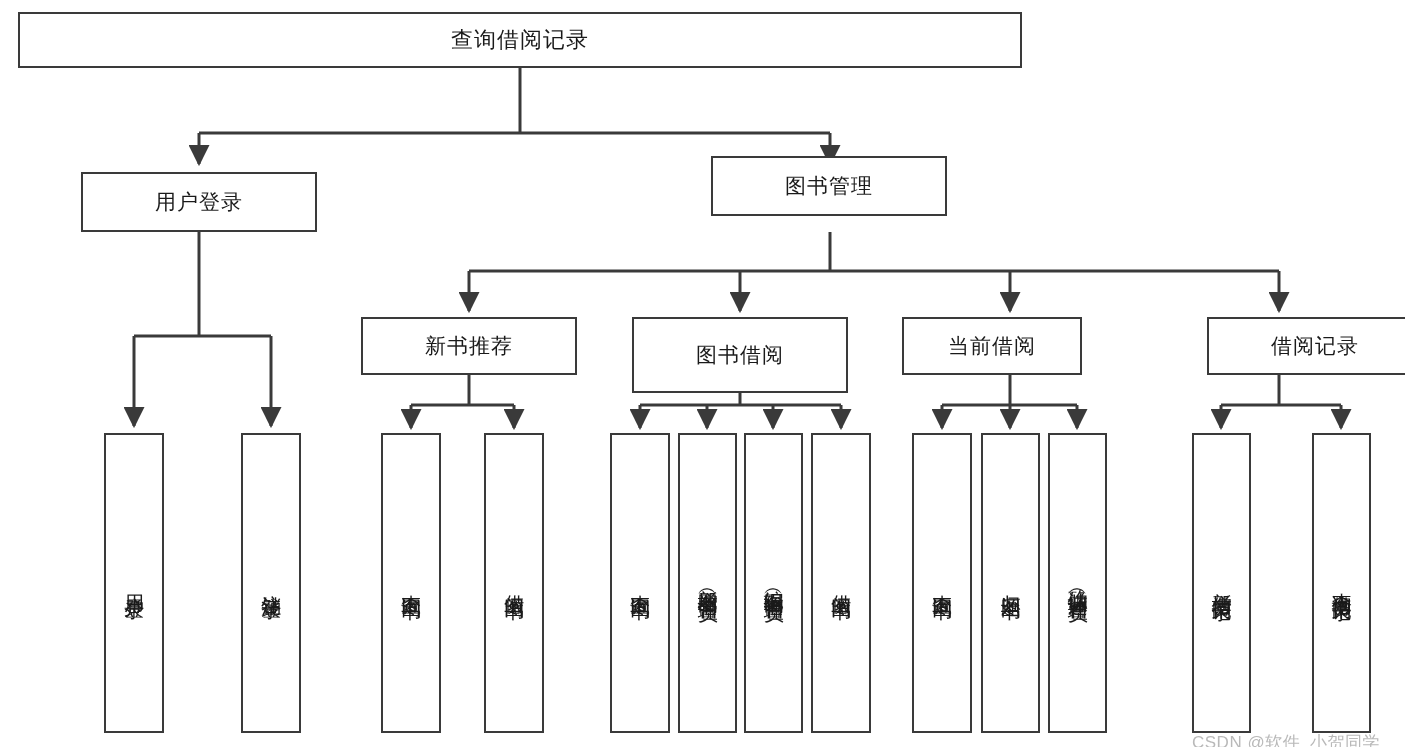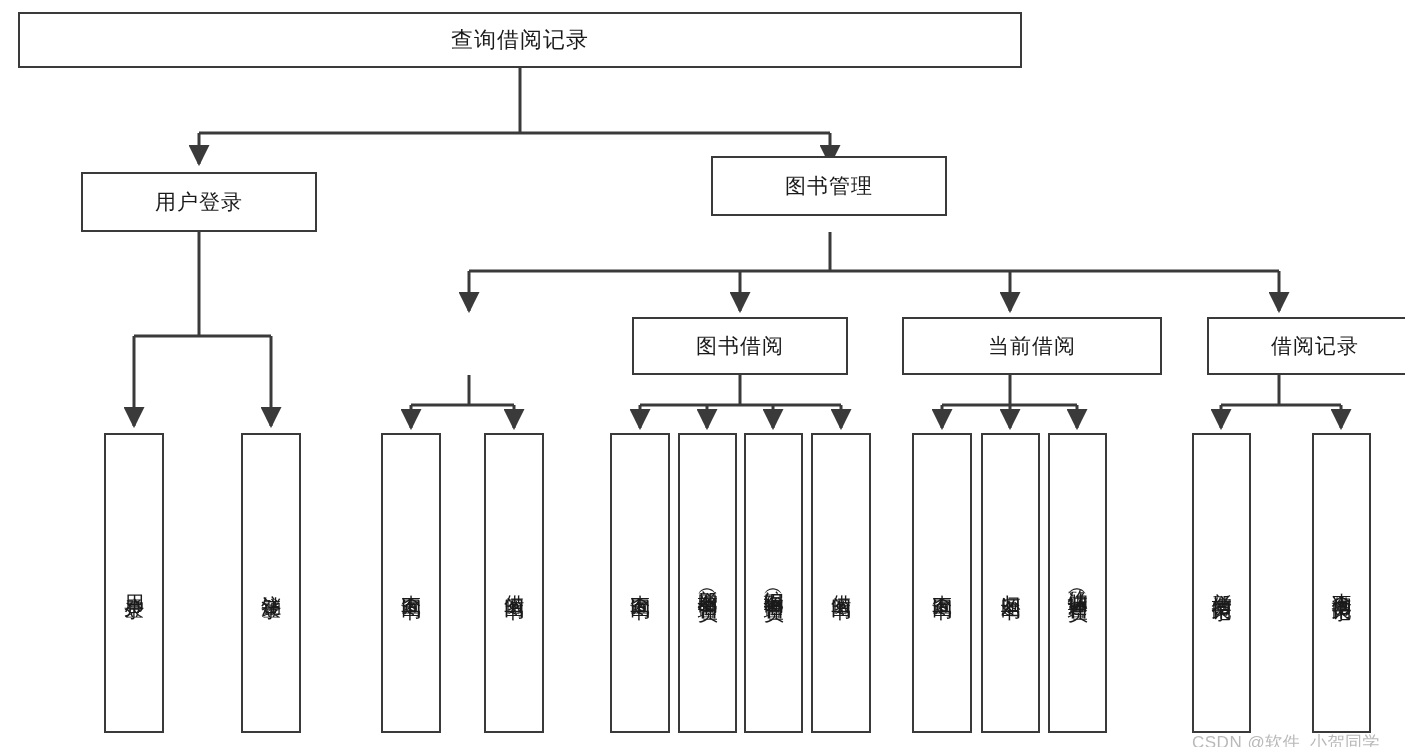--- a/index.html
+++ b/index.html
@@ -121,22 +121,23 @@
       <path d="M 1221 405 L 1221 428" marker-end="url(#arrow)"></path>
       <path d="M 1341 405 L 1341 428" marker-end="url(#arrow)"></path>
     </g>
   </svg>
 
   <div class="node horiz root" style="left:18px; top:12px; width:1004px; height:56px;">查询借阅记录</div>
 
   <div class="node horiz" style="left:81px; top:172px; width:236px; height:60px;">用户登录</div>
   <div class="node horiz" style="left:711px; top:156px; width:236px; height:60px;">图书管理</div>
 
-  <div class="node horiz" style="left:632px; top:317px; width:216px; height:58px;">图书借阅</div>
-  <div class="node horiz" style="left:902px; top:317px; width:260px; height:58px;">当前借阅</div>
+  <div class="node horiz" style="left:361px; top:317px; width:216px; height:58px;">新书推荐</div>
+  <div class="node horiz" style="left:632px; top:317px; width:216px; height:76px;">图书借阅</div>
+  <div class="node horiz" style="left:902px; top:317px; width:180px; height:58px;">当前借阅</div>
   <div class="node horiz" style="left:1171px; top:317px; width:216px; height:58px;margin-left:36px;">借阅记录</div>
 
   <div class="node vert" style="left:104px; top:433px; width:60px; height:300px;">
     <span class="vlabel">用户登录</span>
   </div>
   <div class="node vert" style="left:241px; top:433px; width:60px; height:300px;">
     <span class="vlabel">注销登录</span>
   </div>
 
   <div class="node vert" style="left:381px; top:433px; width:60px; height:300px;">

